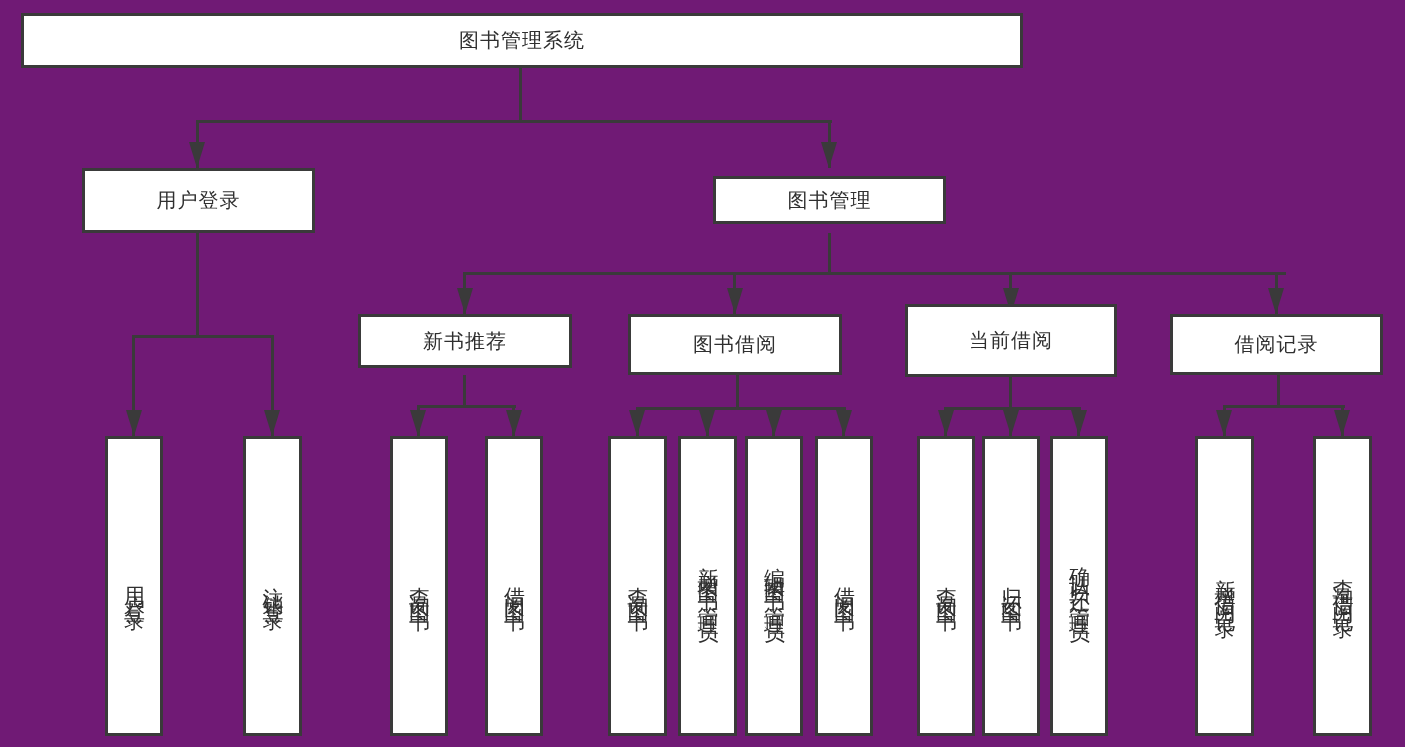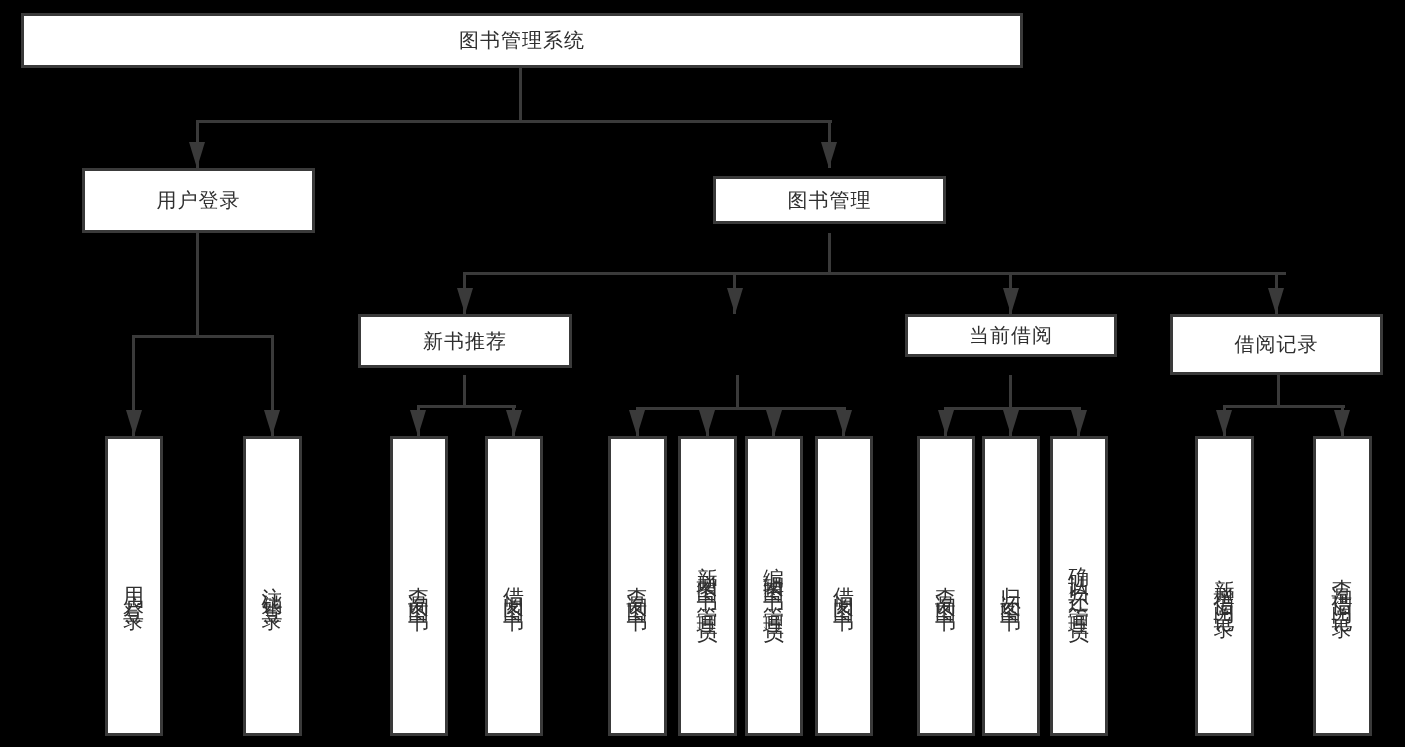--- a/index.html
+++ b/index.html
@@ -1,18 +1,18 @@
 <!DOCTYPE html>
 <html><head>
 <meta charset="utf-8">
 <style>
   html,body { margin:0; padding:0; background:#ffffff; }
   .canvas {
-    position:relative; width:1405px; height:747px; background:#000000;
-    font-family:Liberation Sans, sans-serif; overflow:hidden;
+    position:relative; width:1405px; height:747px; background:#701a75;
+    font-family:Liberation Serif, serif; overflow:hidden;
   }
   .node {
     position:absolute; box-sizing:border-box; border:3px solid #3a3a3a;
     background:#ffffff; display:flex; align-items:center; justify-content:center;
     color:#2f2f2f; z-index:2;
   }
   .h-node { font-size:20px; letter-spacing:1px; }
   .lbl { white-space:nowrap; }
   .lbl-v {
     writing-mode:vertical-rl; text-orientation:mixed;
@@ -101,21 +101,24 @@
   <div class="node h-node" style="left:82px;top:168px;width:233px;height:65px">
     <span class="lbl">用户登录</span>
   </div>
   <div class="node h-node" style="left:713px;top:176px;width:233px;height:48px">
     <span class="lbl">图书管理</span>
   </div>
 
   <div class="node h-node" style="left:358px;top:314px;width:214px;height:54px">
     <span class="lbl">新书推荐</span>
   </div>
-  <div class="node h-node" style="left:905px;top:314px;width:212px;height:43px">
+  <div class="node h-node" style="left:628px;top:314px;width:214px;height:61px">
+    <span class="lbl">图书借阅</span>
+  </div>
+  <div class="node h-node" style="left:905px;top:304px;width:212px;height:73px">
     <span class="lbl">当前借阅</span>
   </div>
   <div class="node h-node" style="left:1170px;top:314px;width:213px;height:61px">
     <span class="lbl">借阅记录</span>
   </div>
 
   <div class="node v-node" style="left:105px;top:436px;width:58px;height:300px">
     <span class="lbl-v">用户登录</span>
   </div>
   <div class="node v-node" style="left:243px;top:436px;width:59px;height:300px">

